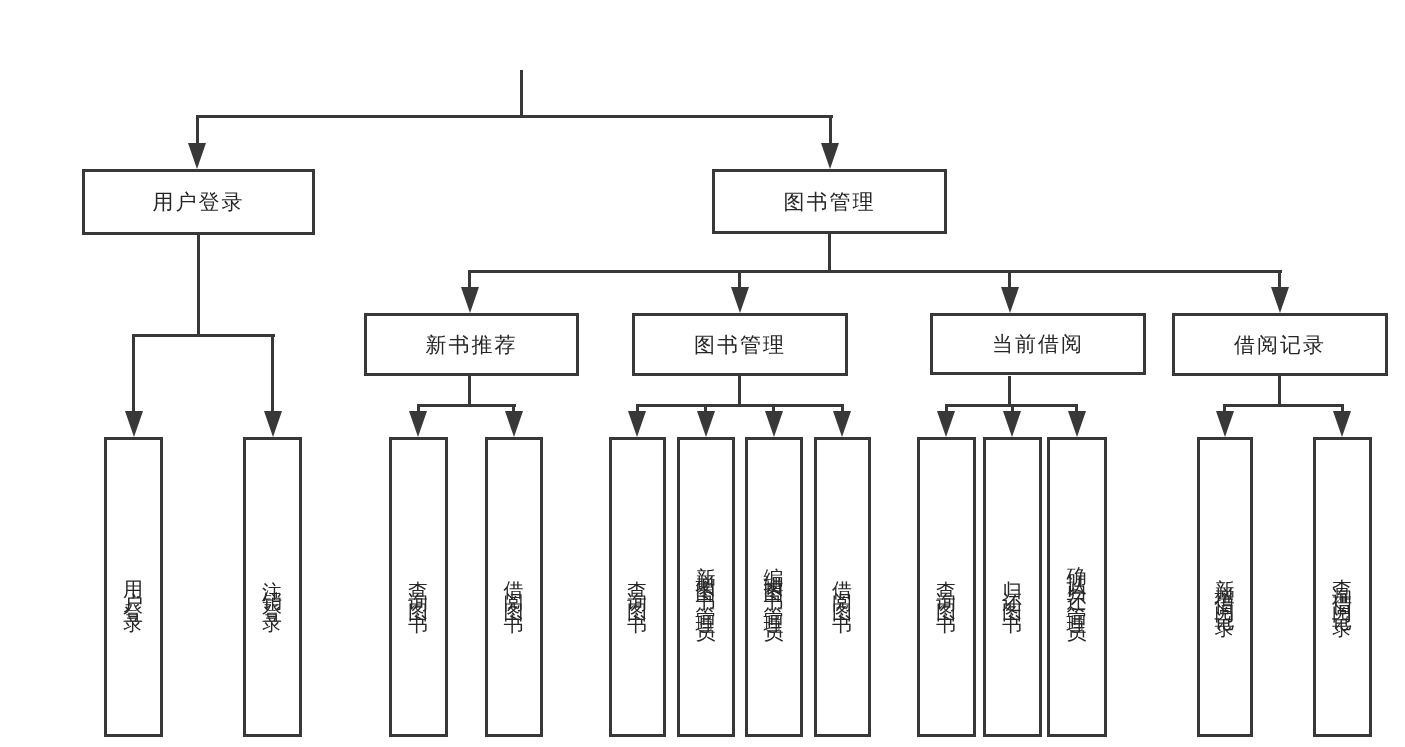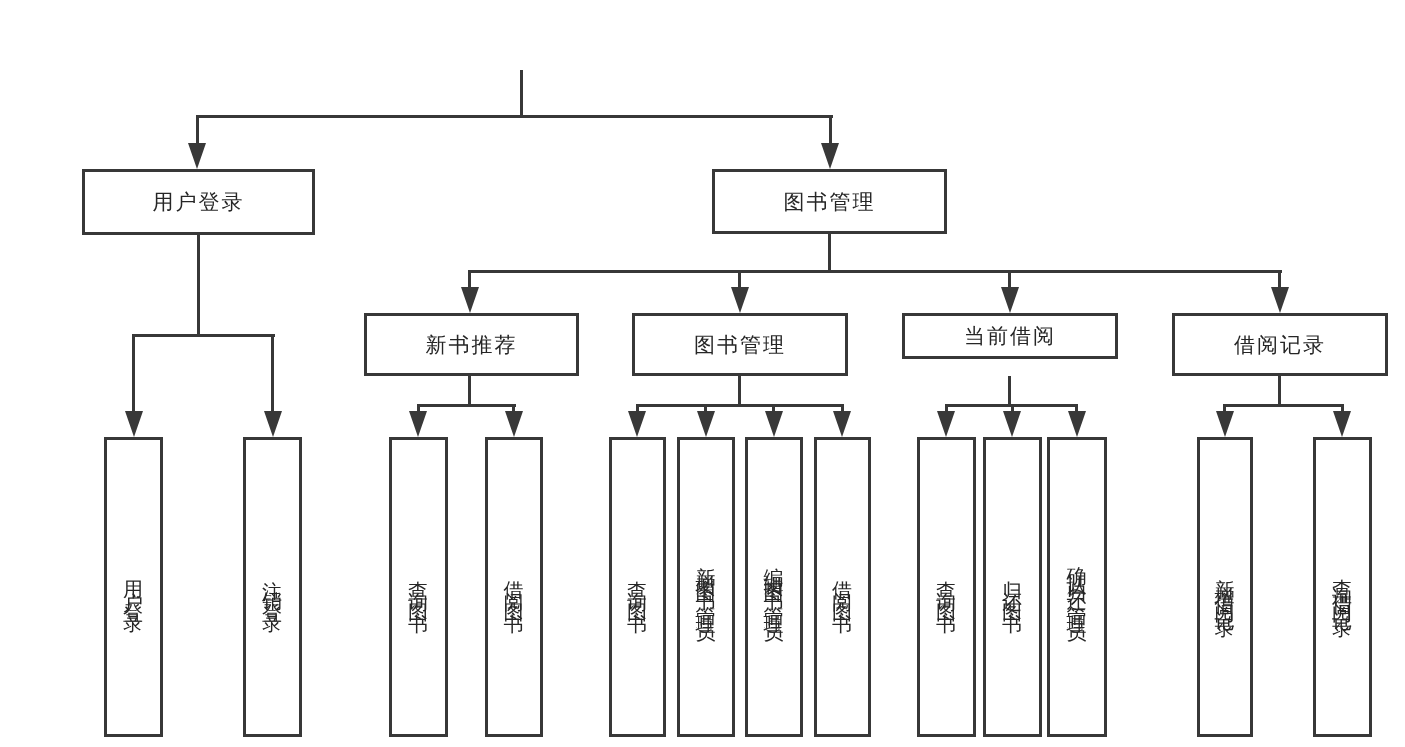--- a/index.html
+++ b/index.html
@@ -84,21 +84,21 @@
   <div class="arrow" style="left:1001px;top:287px"></div>
   <div class="vl" style="left:1278px;top:270px;width:3px;height:22px"></div>
   <div class="arrow" style="left:1271px;top:287px"></div>
 
   <div class="box" style="left:364px;top:313px;width:215px;height:63px">
     <span class="lbl">新书推荐</span>
   </div>
   <div class="box" style="left:632px;top:313px;width:216px;height:63px">
     <span class="lbl">图书管理</span>
   </div>
-  <div class="box" style="left:902px;top:313px;width:216px;height:46px">
+  <div class="box" style="left:930px;top:313px;width:216px;height:62px">
     <span class="lbl">当前借阅</span>
   </div>
   <div class="box" style="left:1172px;top:313px;width:216px;height:63px">
     <span class="lbl">借阅记录</span>
   </div>
 
   <div class="vl" style="left:468px;top:376px;width:3px;height:31px"></div>
   <div class="hl" style="left:417px;top:404px;width:99px;height:3px"></div>
   <div class="vl" style="left:417px;top:404px;width:3px;height:10px"></div>
   <div class="arrow" style="left:409px;top:411px"></div>

